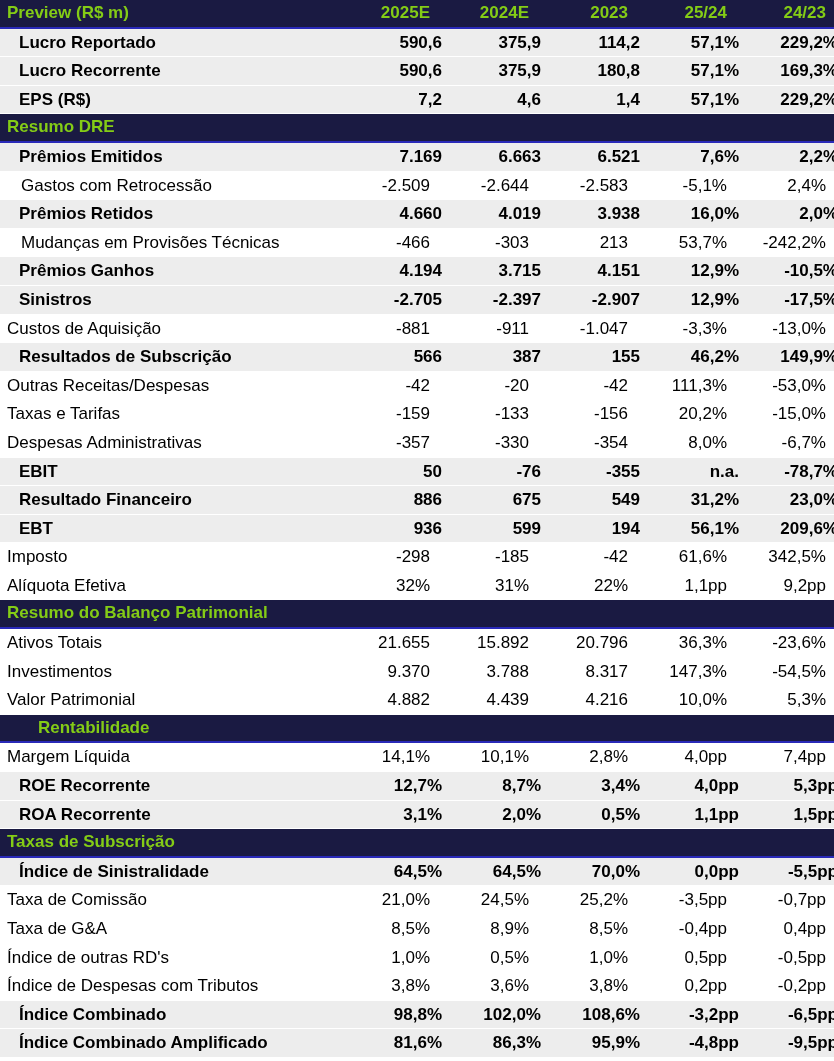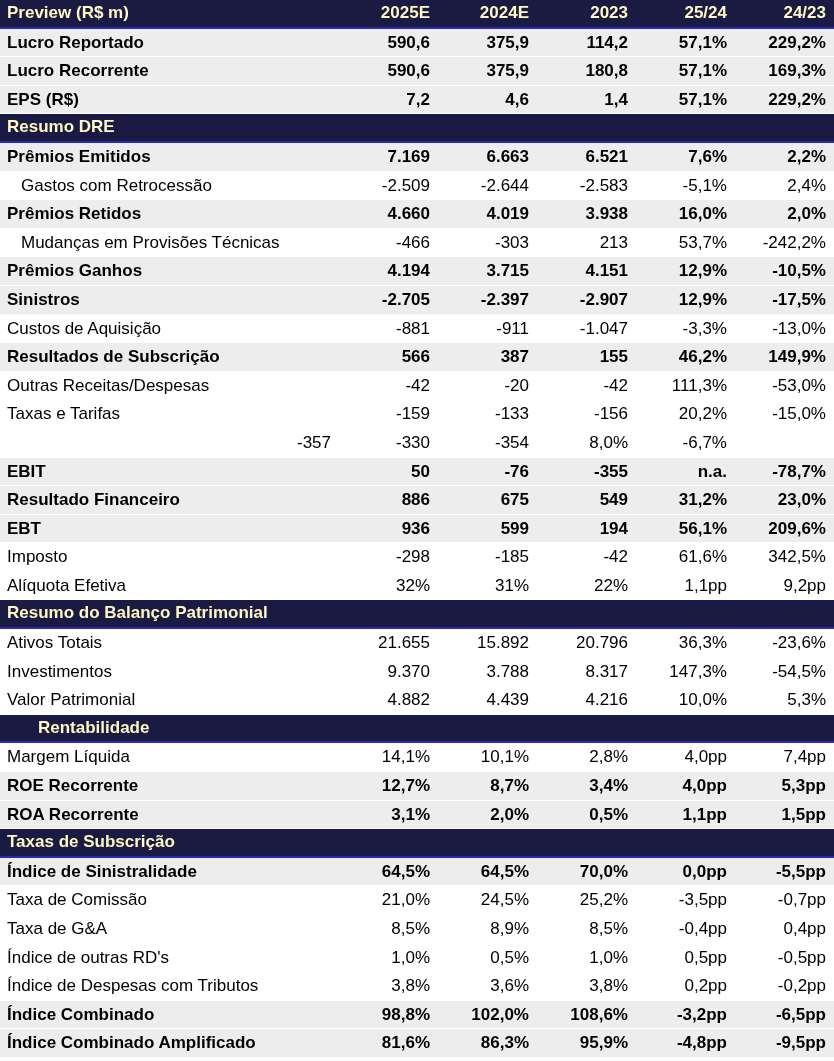--- a/index.html
+++ b/index.html
@@ -16,37 +16,37 @@
   .row {
     display: grid;
     grid-template-columns: 339px 99px 99px 99px 99px 99px;
     height: 28.6px;
     line-height: 27.6px;
     font-size: 17px;
     color: #000000;
     border-bottom: 1px solid #ffffff;
     background: #ffffff;
   }
-  .row.shaded { background: #ededed; }
+  .row.shaded { background: #ededed; padding-left: 12px; }
   .row.bold .label, .row.bold .cell { font-weight: 700; }
   .label {
     padding-left: 7px;
     text-align: left;
     white-space: nowrap;
     overflow: visible;
   }
   .label.indent { padding-left: 21px; }
   .cell {
     text-align: right;
     padding-right: 8px;
     white-space: nowrap;
   }
   .row.header-row, .row.section-row {
     background: #1a1a42;
-    color: #fef9c3;
+    color: #84cc16;
     font-weight: 700;
     border-bottom: 2px solid #2929b8;
     line-height: 26.6px;
   }
 </style>
 </head>
 <body>
 
 <div id="table">
     <div class="row header-row">
@@ -158,20 +158,21 @@
     </div>
     <div class="row">
       <span class="label">Taxas e Tarifas</span>
       <span class="cell">-159</span>
       <span class="cell">-133</span>
       <span class="cell">-156</span>
       <span class="cell">20,2%</span>
       <span class="cell">-15,0%</span>
     </div>
     <div class="row">
+      <span class="label">Despesas Administrativas</span>
       <span class="cell">-357</span>
       <span class="cell">-330</span>
       <span class="cell">-354</span>
       <span class="cell">8,0%</span>
       <span class="cell">-6,7%</span>
     </div>
     <div class="row bold shaded">
       <span class="label">EBIT</span>
       <span class="cell">50</span>
       <span class="cell">-76</span>

